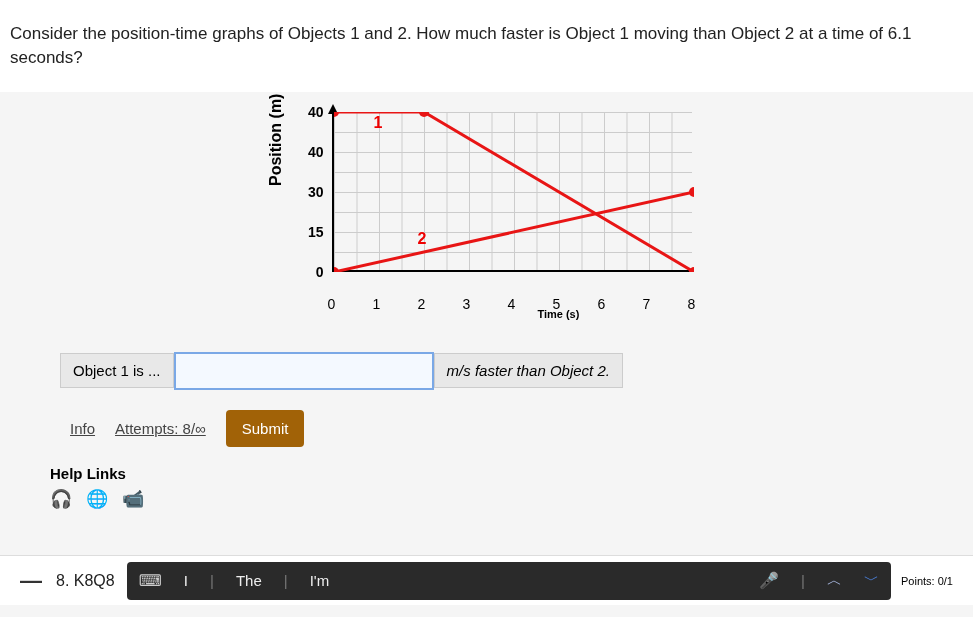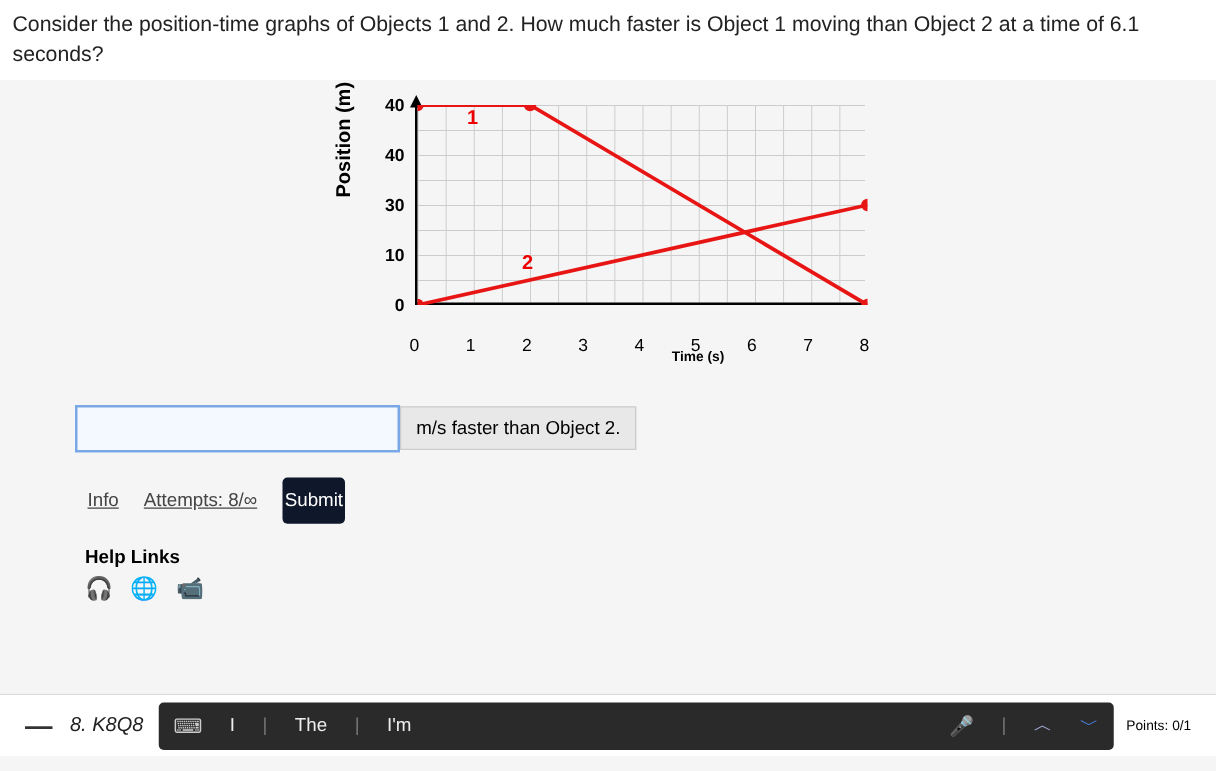--- a/index.html
+++ b/index.html
@@ -5,21 +5,21 @@
 * { margin: 0; padding: 0; box-sizing: border-box; }
 body {
   font-family: Arial, sans-serif;
   background: #f5f5f5;
   width: 973px;
   height: 617px;
   overflow: hidden;
   position: relative;
 }
 .question-area {
-  padding: 8px 10px;
+  padding: 22px 10px;
   background: #fff;
 }
 .question-text {
   font-size: 17px;
   color: #222;
   line-height: 1.4;
 }
 .chart-container {
   display: flex;
   justify-content: center;
@@ -108,44 +108,45 @@
   border: 2px solid #7aa8e6;
   background: #f4f9ff;
   font-size: 16px;
   padding: 0 6px;
 }
 .suffix-box {
   background: #e8e8e8;
   border: 1px solid #ccc;
   padding: 8px 12px;
   font-size: 15px;
+  font-style: italic;
 }
 .controls-row {
   display: flex;
   align-items: center;
   gap: 20px;
   margin-left: 70px;
   margin-bottom: 18px;
 }
 .info-link, .attempts-link {
   color: #444;
   text-decoration: underline;
   font-size: 15px;
 }
 .submit-btn {
-  background: #0f172a;
+  background: #a16207;
   color: #fff;
   border: none;
   border-radius: 4px;
-  padding: 10px 2px;
+  padding: 10px 16px;
   font-size: 15px;
   cursor: pointer;
 }
 .help-section {
-  margin-left: 68px;
+  margin-left: 50px;
   margin-top: 6px;
 }
 .help-title {
   font-weight: bold;
   font-size: 15px;
 }
 .help-icons {
   display: flex;
   gap: 14px;
   margin-top: 6px;
@@ -157,21 +158,21 @@
   bottom: 12px;
   left: 0; right: 0;
   height: 50px;
   display: flex;
   align-items: center;
   padding: 0 20px;
   border-top: 1px solid #ddd;
   background: #fff;
 }
 .nav-dash { font-size: 22px; font-weight: bold; margin-right: 14px; color:#333;}
-.nav-label { font-size: 16px; color:#222;font-style:italic; }
+.nav-label { font-size: 16px; color:#222; }
 .keyboard-bar {
   margin-left: 12px;
   flex: 1;
   height: 38px;
   background: #2a2a2a;
   border-radius: 4px;
   display: flex;
   align-items: center;
   padding: 0 12px;
   gap: 22px;
@@ -197,21 +198,21 @@
 
 <div class="chart-container">
   <div class="chart-wrap">
     <div class="ylabel">Position (m)</div>
     <div class="xlabel">Time (s)</div>
 
     <div class="y-ticks">
       <span class="y-tick" style="top:0%">40</span>
       <span class="y-tick" style="top:25%">40</span>
       <span class="y-tick" style="top:50%">30</span>
-      <span class="y-tick" style="top:75%">10</span>
+      <span class="y-tick" style="top:75%">15</span>
       <span class="y-tick" style="top:100%">0</span>
     </div>
 
     <div class="plot">
       <div class="y-arrow"></div>
       <svg class="lines" viewBox="0 0 360 160">
 
         <polyline points="0,0 90,0 360,160" stroke="#e81515" stroke-width="3" fill="none"></polyline>
         <circle cx="0" cy="0" r="5" fill="#e81515"></circle>
         <circle cx="90" cy="0" r="5" fill="#e81515"></circle>
@@ -233,20 +234,21 @@
       <span class="x-tick" style="left:50%">4</span>
       <span class="x-tick" style="left:62.5%">5</span>
       <span class="x-tick" style="left:75%">6</span>
       <span class="x-tick" style="left:87.5%">7</span>
       <span class="x-tick" style="left:100%">8</span>
     </div>
   </div>
 </div>
 
 <div class="answer-row">
+  <div class="prompt-box">Object 1 is ...</div>
   <input class="answer-input" type="text" value="" style="">
   <div class="suffix-box">m/s faster than Object 2.</div>
 </div>
 
 <div class="controls-row">
   <a href="#" class="info-link">Info</a>
   <a href="#" class="attempts-link">Attempts: 8/∞</a>
   <button class="submit-btn">Submit</button>
 </div>
 

